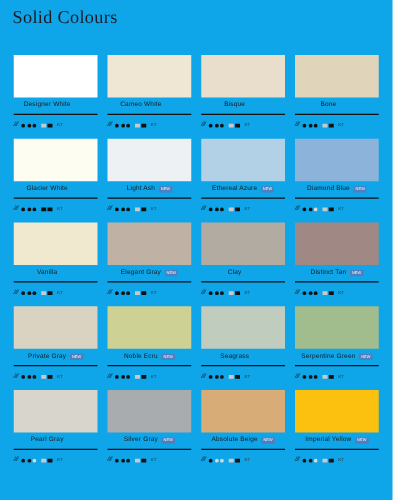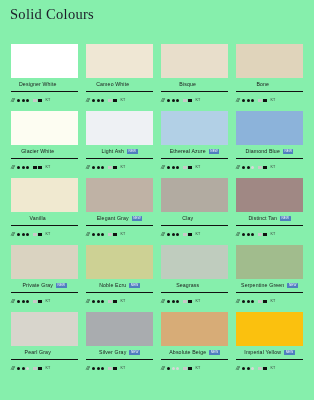--- a/index.html
+++ b/index.html
@@ -12,21 +12,21 @@
     width: 314px;
     height: 400px;
     overflow: hidden;
     font-family: "Liberation Sans", sans-serif;
     -webkit-font-smoothing: antialiased;
   }
   .page {
     position: relative;
     width: 314px;
     height: 400px;
-    background: #86efac;
+    background: #0ea5e9;
     box-sizing: border-box;
   }
   .page-title {
     position: absolute;
     left: 10px;
     top: 6px;
     font-family: "Liberation Serif", "DejaVu Serif", serif;
     font-size: 14.5px;
     color: #1c1c28;
     letter-spacing: 0.3px;

